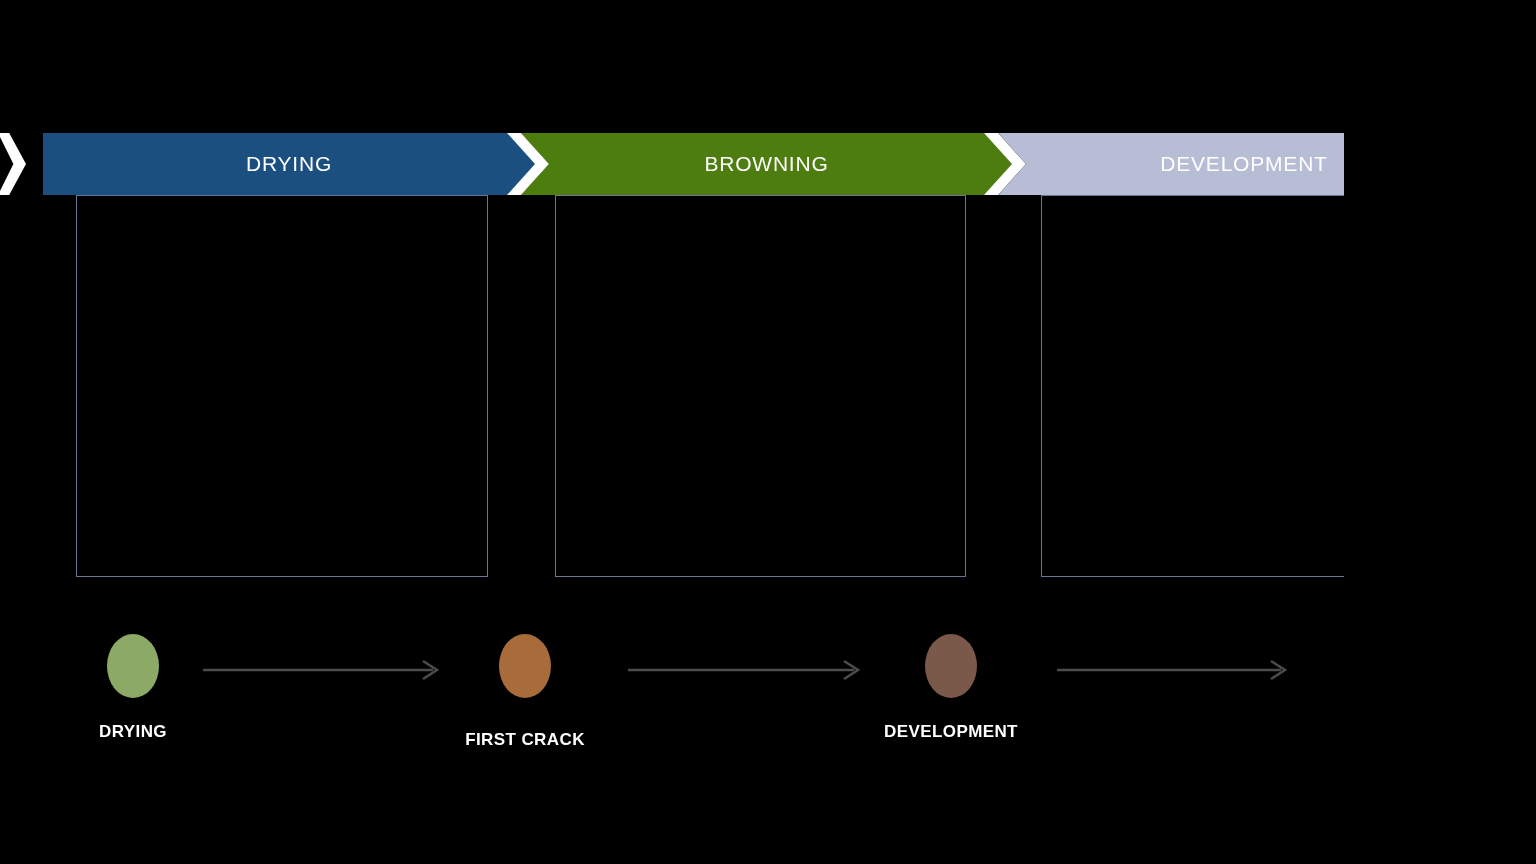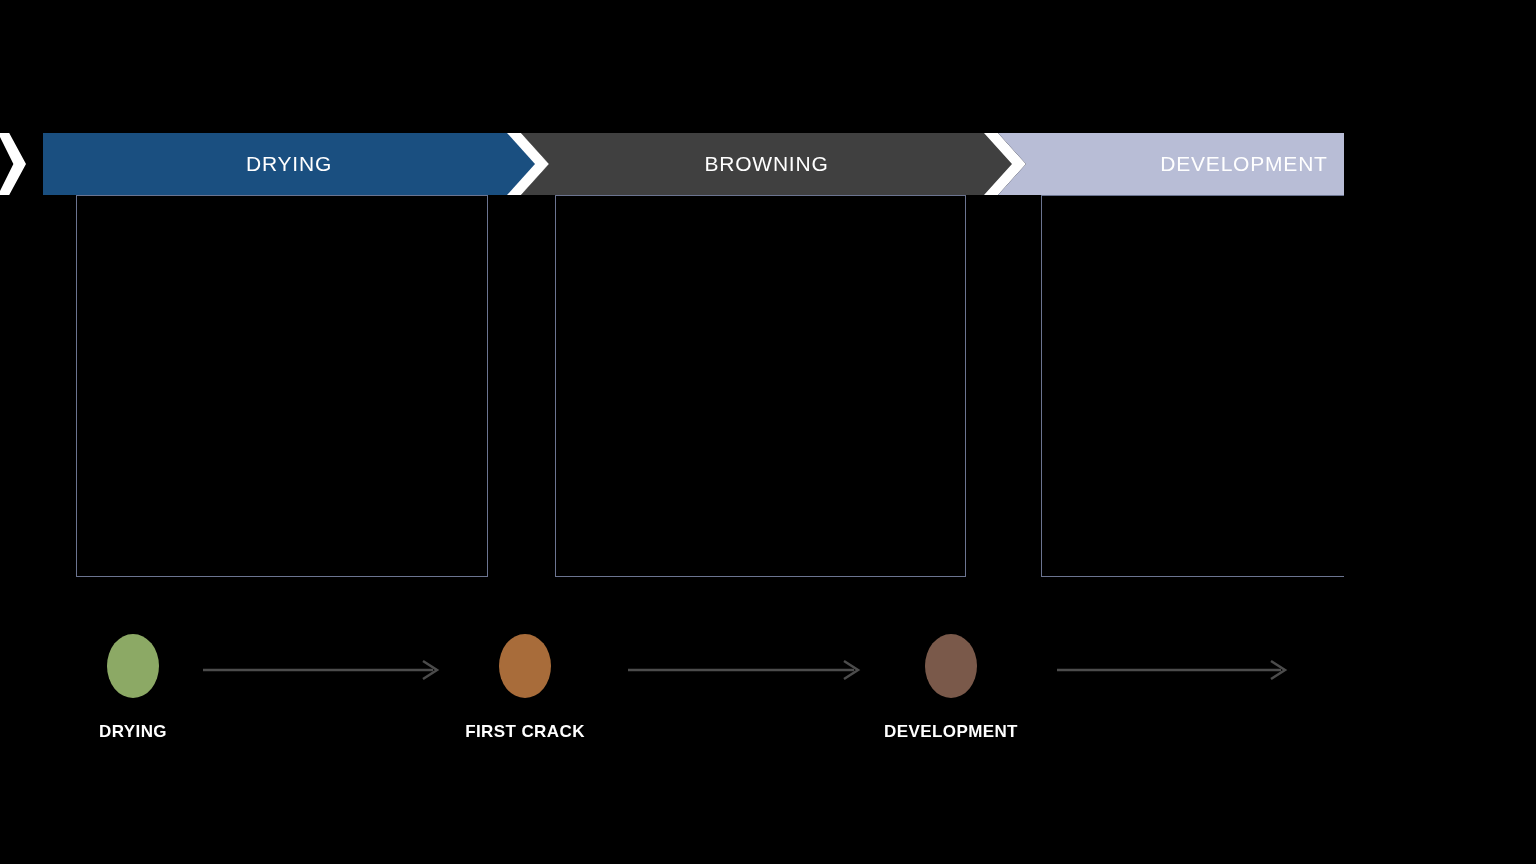--- a/index.html
+++ b/index.html
@@ -73,21 +73,21 @@
   
   .stage {
     position: absolute;
     top: 634px;
     width: 220px;
     display: flex;
     flex-direction: column;
     align-items: center;
   }
   .s1 { left: 23px;   }
-  .s2 { left: 415px;  }
+  .s2 { left: 415px; gap: 8px;  }
   .s3 { left: 841px;  }
   .s4 { left: 1260px; }
 
   .bean {
     width: 52px;
     height: 64px;
     border-radius: 50%;
   }
   .stage-label {
     margin-top: 24px;
@@ -116,21 +116,21 @@
 <div class="canvas" style="background: rgb(0, 0, 0);">
 
   <div class="chev frag-left" style="background: rgb(255, 255, 255);"></div>
 
   <div class="chev chev-under point-right u1" style="background: rgb(255, 255, 255);"></div>
   <div class="chev chev-main point-right b1" style="background: rgb(26, 79, 128);">
     <span class="banner-label">DRYING</span>
   </div>
 
   <div class="chev chev-under point-right-notch-left u2" style="background: rgb(255, 255, 255);"></div>
-  <div class="chev chev-main point-right-notch-left b2" style="background: #404040;">
+  <div class="chev chev-main point-right-notch-left b2" style="background: #4d7c0f;">
     <span class="banner-label">BROWNING</span>
   </div>
 
   <div class="chev chev-main point-right-notch-left b3" style="background: rgb(184, 189, 214);">
     <span class="banner-label">DEVELOPMENT</span>
   </div>
 
   <div class="phase-box box1" style="border-color: rgb(107, 116, 144);"></div>
   <div class="phase-box box2" style="border-color: rgb(107, 116, 144);"></div>
   <div class="phase-box box3" style="border-color: rgb(107, 116, 144);"></div>

